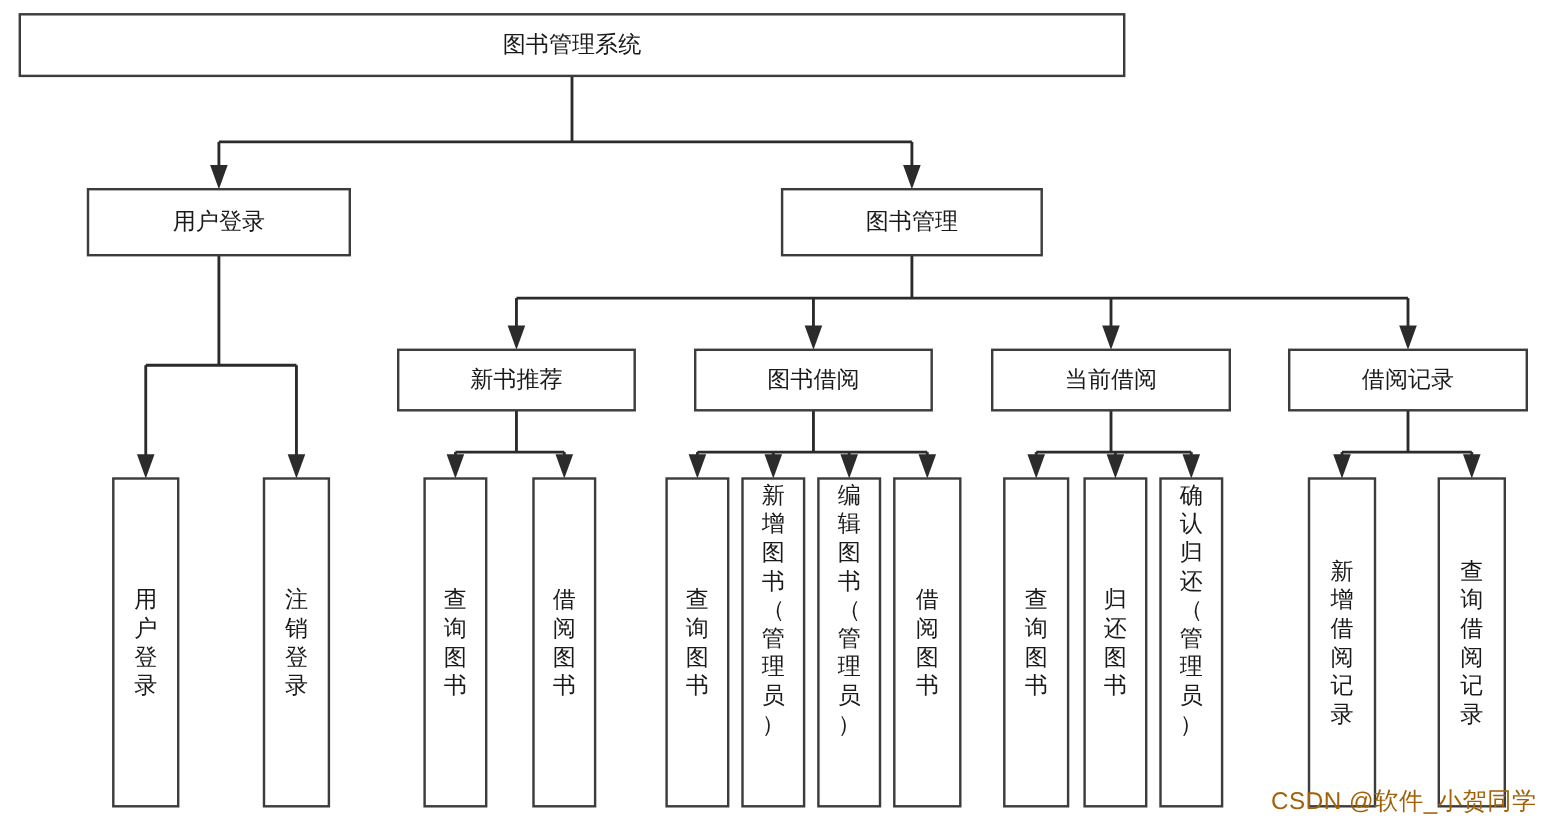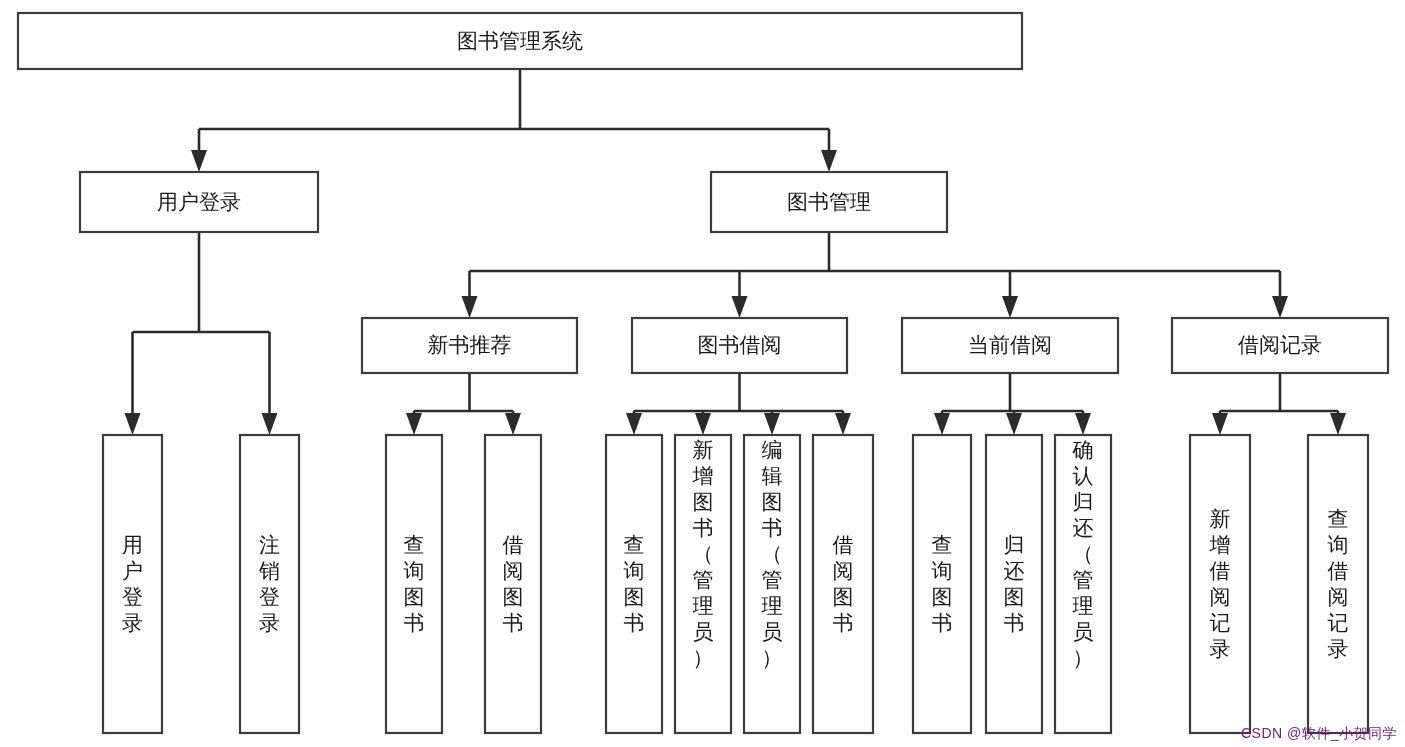--- a/index.html
+++ b/index.html
@@ -53,22 +53,22 @@
     font-family: "Liberation Sans", "DejaVu Sans", sans-serif;
     font-size: 21px;
     fill: #1a1a1a;
     text-anchor: middle;
   }
   .watermark-text {
     position: absolute;
     right: 8px;
     bottom: 4px;
     font-family: "Liberation Sans", "DejaVu Sans", sans-serif;
-    font-size: 14px;
-    color: #701a75;
+    font-size: 22px;
+    color: #a16207;
     white-space: nowrap;
     letter-spacing: 0.5px;
   }
 </style>
 </head>
 <body>
 
 <div id="diagram-root">
   <svg class="tree-canvas" viewBox="0 0 1405 747" xmlns="http://www.w3.org/2000/svg">
     <g id="connectors-layer">

